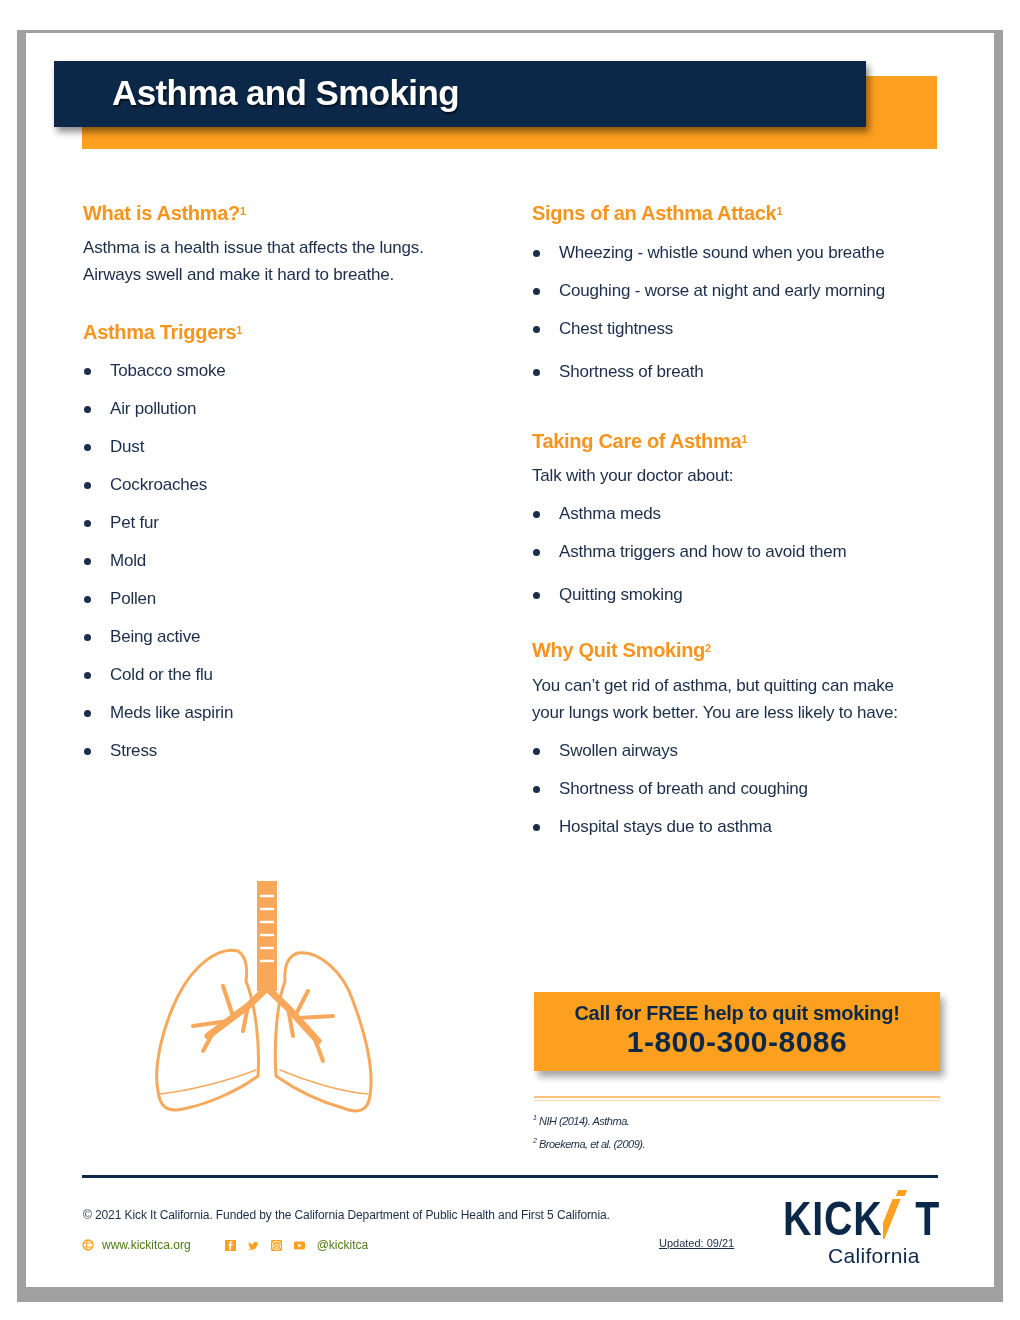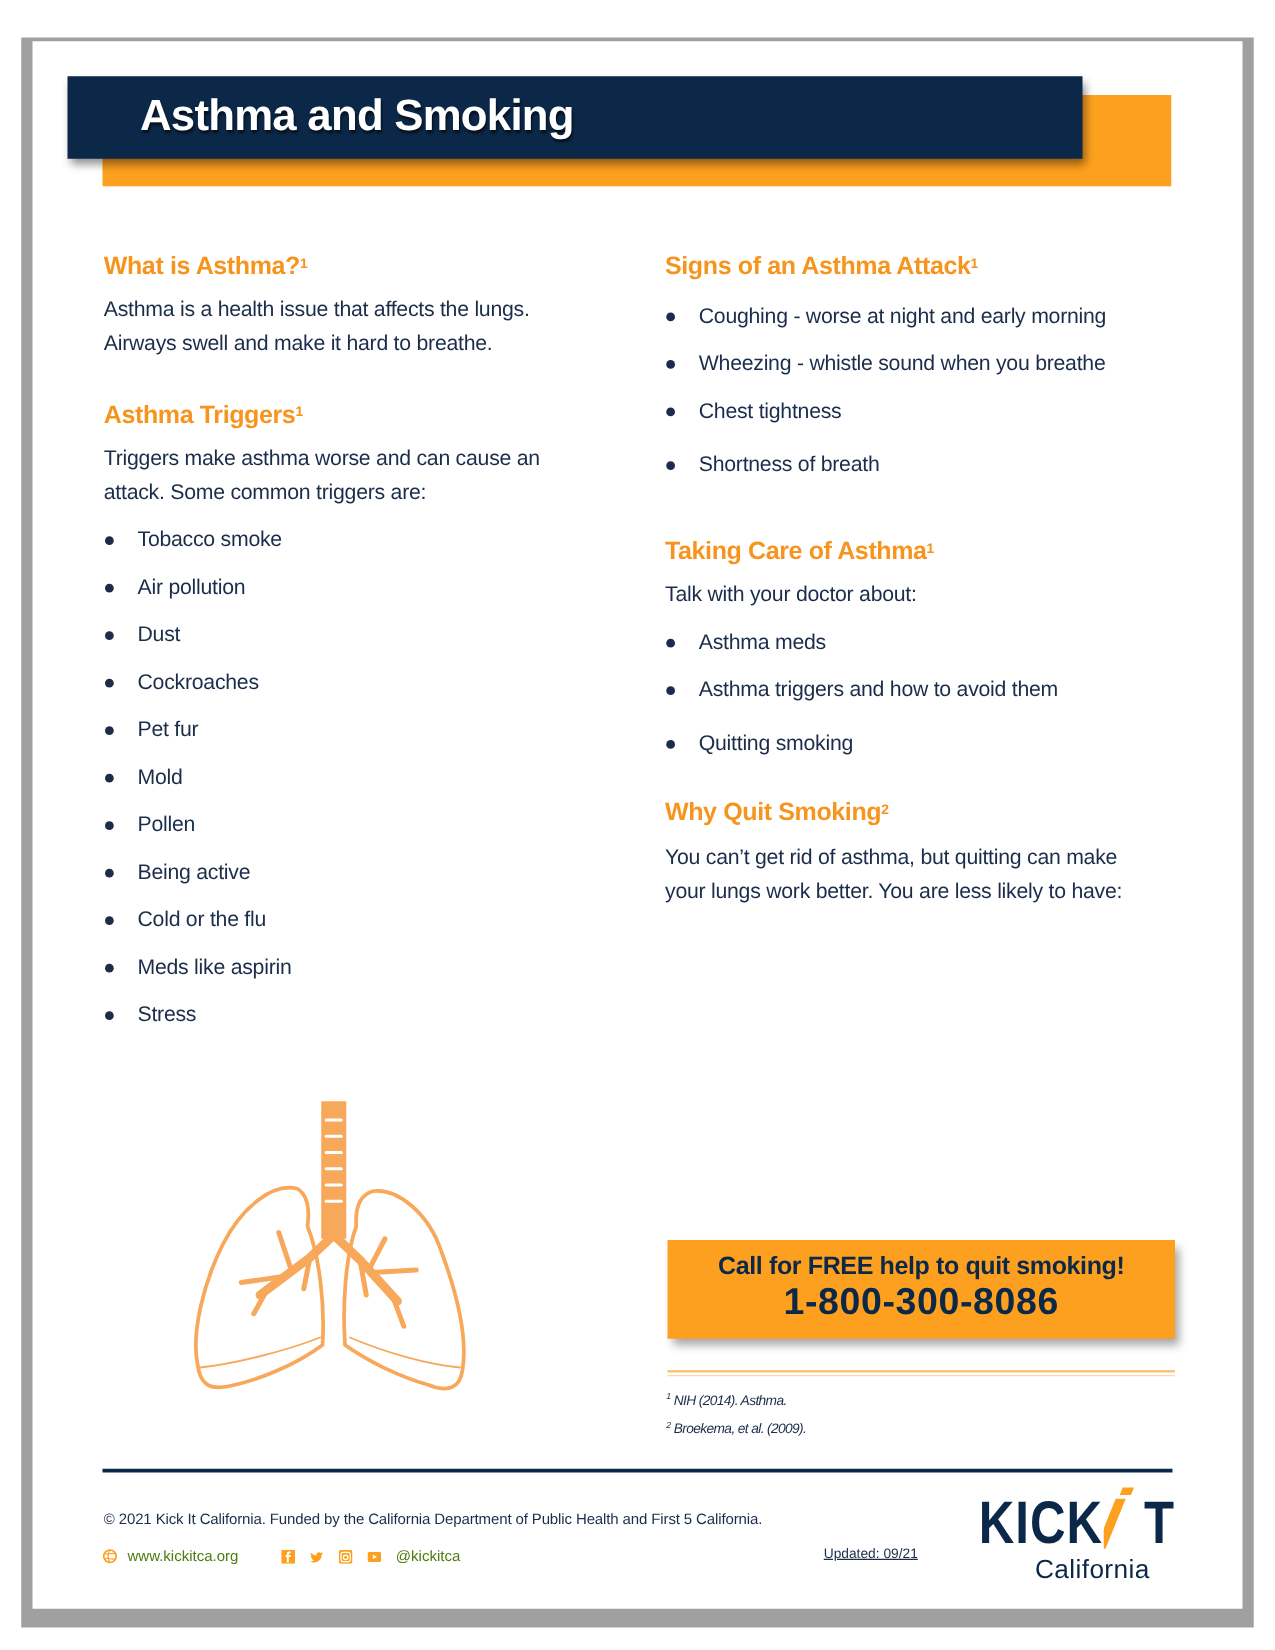--- a/index.html
+++ b/index.html
@@ -60,61 +60,62 @@
 </div>
 
 <div class="col col-left">
   <h2 class="heading"><span>What is Asthma?</span><sup>1</sup></h2>
   <p class="para" style="margin-top:7px;">
     <span>Asthma is a health issue that affects the lungs.</span><br>
     <span>Airways swell and make it hard to breathe.</span>
   </p>
 
   <h2 class="heading" style="margin-top:30px;"><span>Asthma Triggers</span><sup>1</sup></h2>
-  <p class="para" style="margin-top:7px;">
-    <span>Triggers make asthma worse and can cause an</span><br>
-    <span>attack. Some common triggers are:</span>
-  </p>
   <ul class="blist" style="margin-top:14px;">
     <li style="margin-bottom:16px;">Tobacco smoke</li>
     <li style="margin-bottom:16px;">Air pollution</li>
     <li style="margin-bottom:16px;">Dust</li>
     <li style="margin-bottom:16px;">Cockroaches</li>
     <li style="margin-bottom:16px;">Pet fur</li>
     <li style="margin-bottom:16px;">Mold</li>
     <li style="margin-bottom:16px;">Pollen</li>
     <li style="margin-bottom:16px;">Being active</li>
     <li style="margin-bottom:16px;">Cold or the flu</li>
     <li style="margin-bottom:16px;">Meds like aspirin</li>
     <li>Stress</li>
   </ul>
 </div>
 
 <div class="col col-right">
   <h2 class="heading"><span>Signs of an Asthma Attack</span><sup>1</sup></h2>
   <ul class="blist" style="margin-top:15px;">
+    <li style="margin-bottom:16px;">Wheezing - whistle sound when you breathe</li>
     <li style="margin-bottom:16px;">Coughing - worse at night and early morning</li>
-    <li style="margin-bottom:16px;">Wheezing - whistle sound when you breathe</li>
     <li style="margin-bottom:21px;">Chest tightness</li>
     <li>Shortness of breath</li>
   </ul>
 
   <h2 class="heading" style="margin-top:44px;"><span>Taking Care of Asthma</span><sup>1</sup></h2>
   <p class="para" style="margin-top:7px;">Talk with your doctor about:</p>
   <ul class="blist" style="margin-top:14px;">
     <li style="margin-bottom:16px;">Asthma meds</li>
     <li style="margin-bottom:21px;">Asthma triggers and how to avoid them</li>
     <li>Quitting smoking</li>
   </ul>
 
   <h2 class="heading" style="margin-top:30px;"><span>Why Quit Smoking</span><sup>2</sup></h2>
   <p class="para" style="margin-top:8px;">
     <span>You can’t get rid of asthma, but quitting can make</span><br>
     <span>your lungs work better. You are less likely to have:</span>
   </p>
+  <ul class="blist" style="margin-top:14px;">
+    <li style="margin-bottom:16px;">Swollen airways</li>
+    <li style="margin-bottom:16px;">Shortness of breath and coughing</li>
+    <li>Hospital stays due to asthma</li>
+  </ul>
 </div>
 
 <svg class="lungs" viewBox="0 0 232 246" fill="none" stroke="#f7a85a" stroke-linecap="round" stroke-linejoin="round">
 
   <rect x="109" y="5" width="20" height="110" fill="#f7a85a" stroke="none"></rect>
   <g stroke="#ffffff" stroke-width="2.5">
     <line x1="113" y1="20" x2="125" y2="20"></line>
     <line x1="113" y1="33" x2="125" y2="33"></line>
     <line x1="113" y1="46" x2="125" y2="46"></line>
     <line x1="113" y1="59" x2="125" y2="59"></line>

